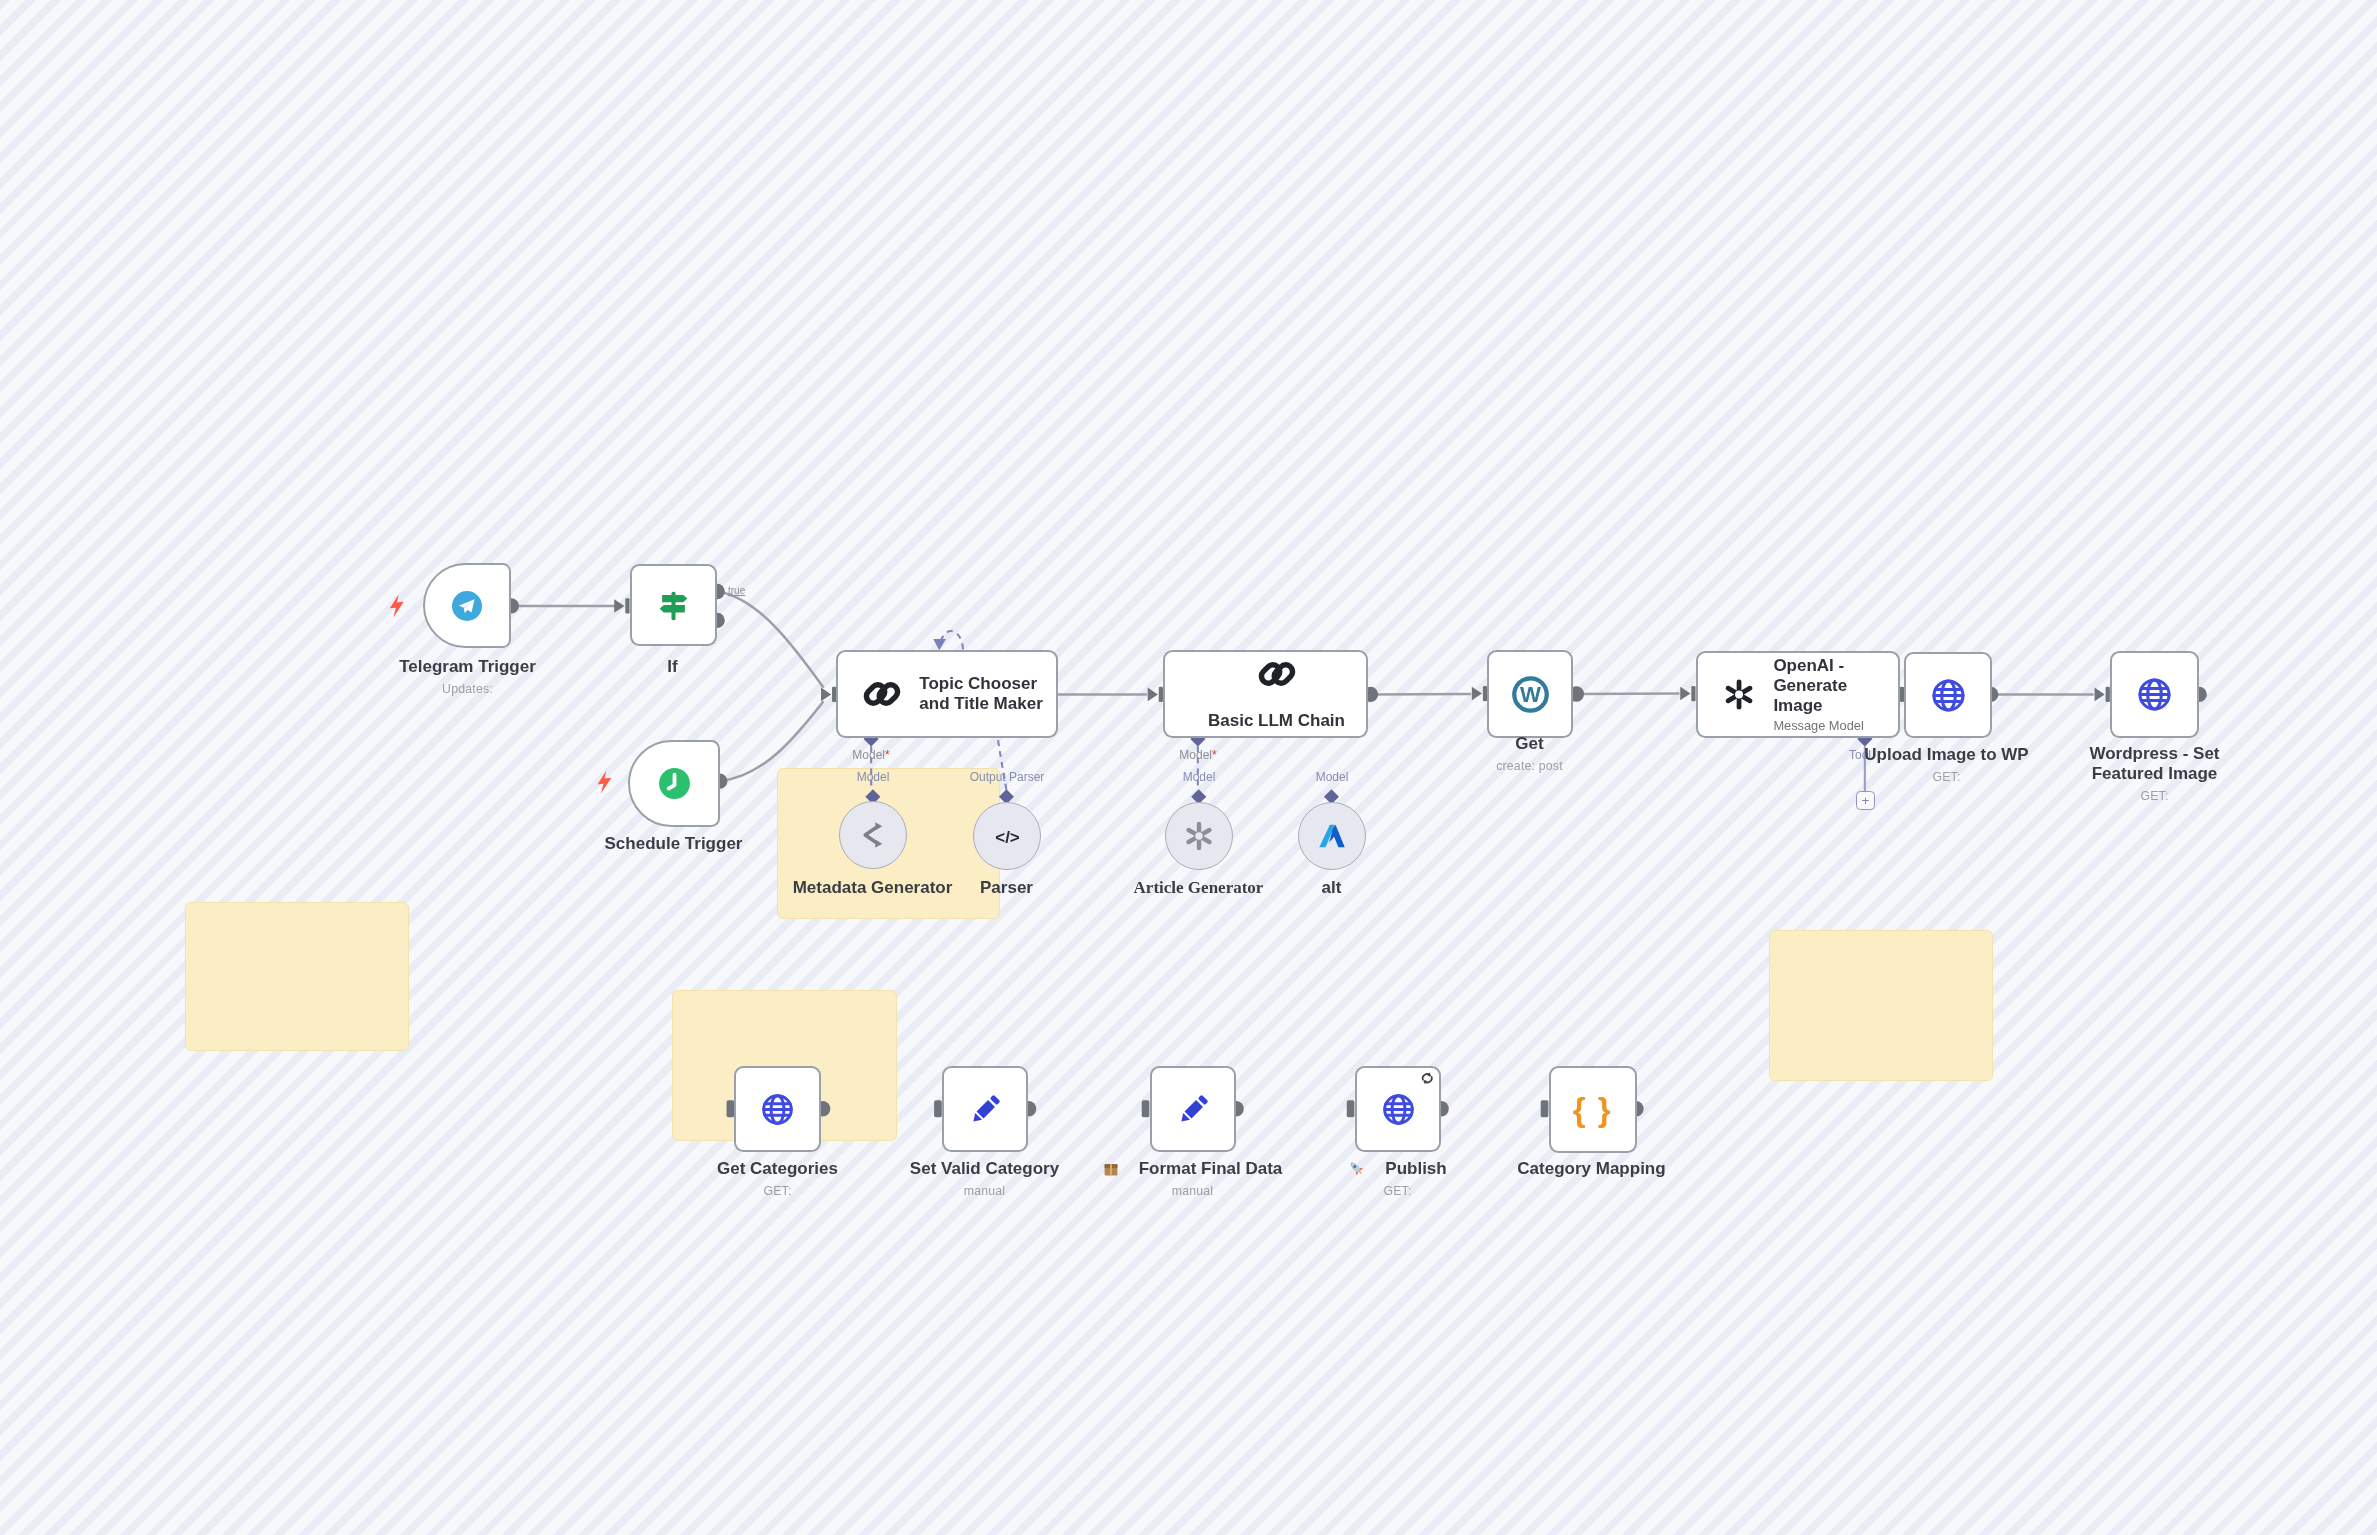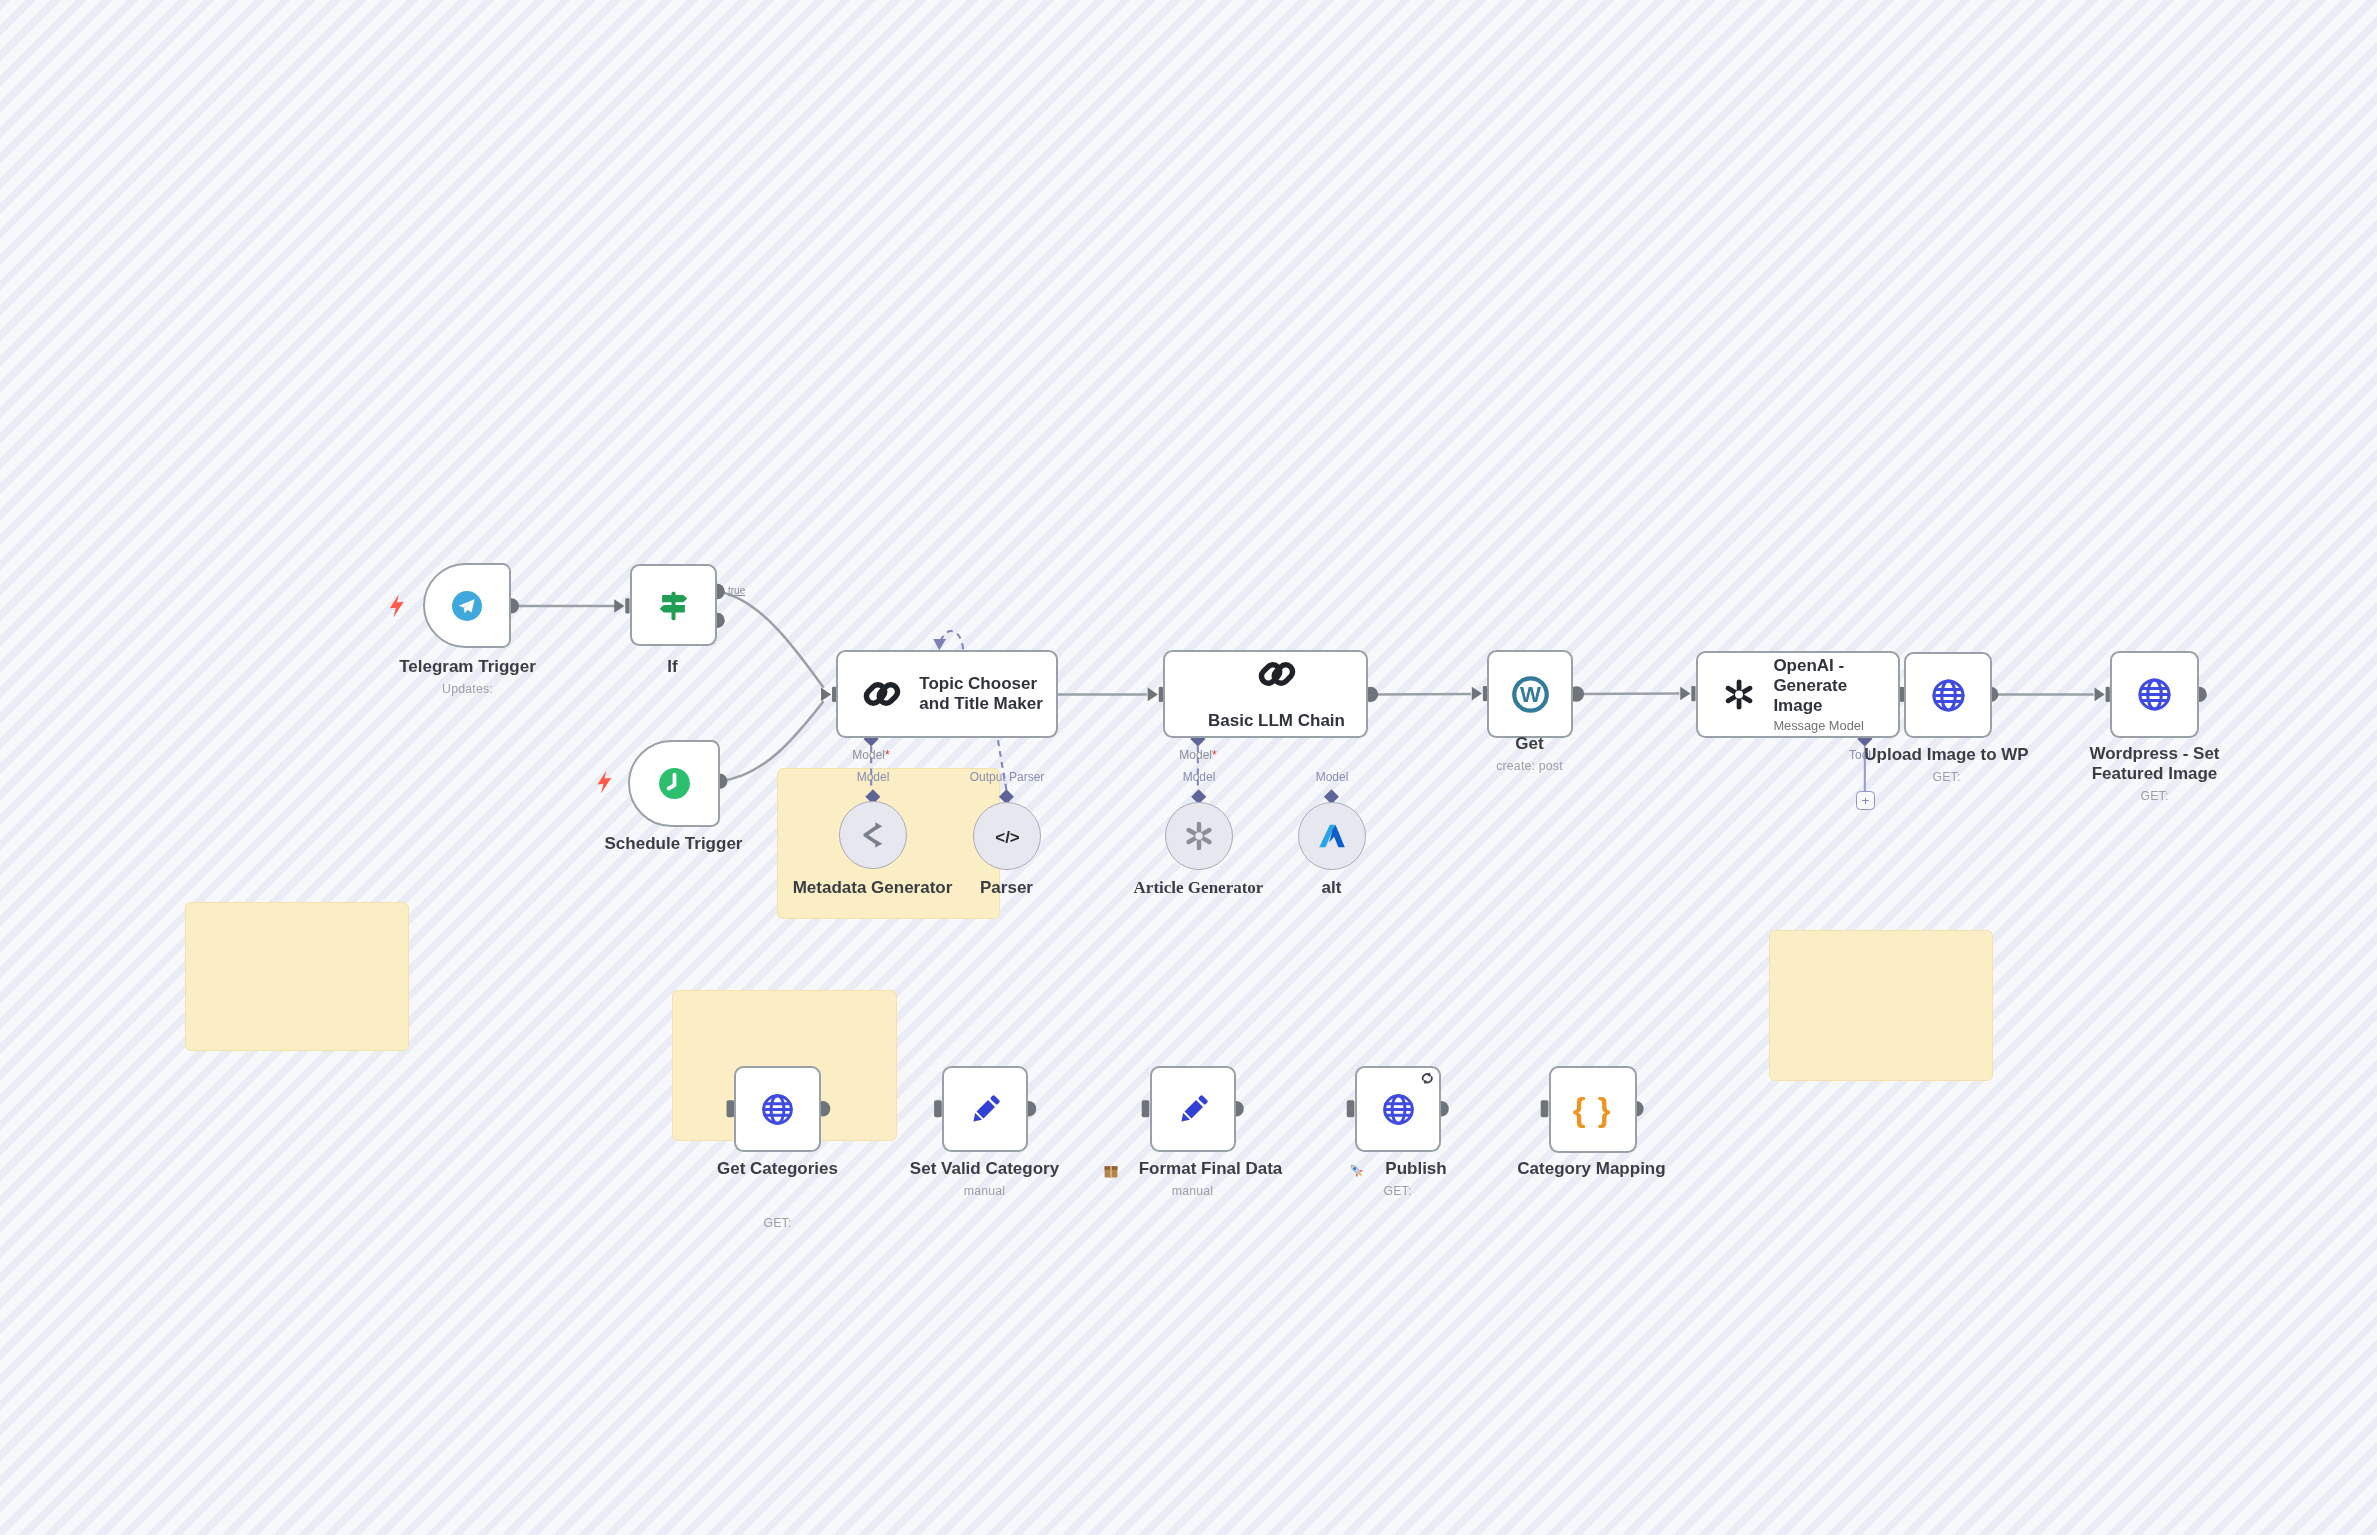--- a/index.html
+++ b/index.html
@@ -14,21 +14,21 @@
         display:flex;align-items:center;justify-content:center;box-sizing:border-box;}
   .node.trigger{border-radius:48px 9.4px 9.4px 48px;}
   .node.wide{justify-content:flex-start;padding-left:22px;gap:15.3px;}
   .ntitle{font-size:17px;font-weight:700;color:#30343a;line-height:20.4px;}
   .nsub{font-size:12.8px;font-weight:400;color:#737373;margin-top:1.7px;}
   .subcircle{position:absolute;width:68px;height:68px;border-radius:50%;
         background:#e7e7ef;border:1.7px solid #a9adb9;display:flex;align-items:center;justify-content:center;box-sizing:border-box;}
   .lbl{position:absolute;width:255px;text-align:center;font-size:17px;font-weight:700;color:#3a3e44;line-height:19.6px;
        display:flex;flex-direction:column;align-items:center;}
   .lbl .sub{font-size:12.3px;font-weight:400;color:#9aa0a6;margin-top:3.4px;letter-spacing:0.2px;}
-  .lbl .row{display:flex;align-items:flex-end;gap:20px;justify-content:center;}
+  .lbl .row{display:flex;align-items:center;gap:20px;justify-content:center;}
   .clabel{position:absolute;width:170px;text-align:center;font-size:12px;color:#878cb0;font-weight:400;}
   .clabel .star{color:#e0382e;}
   .truelbl{position:absolute;font-size:10px;color:#8b9096;text-decoration:underline;}
   .plusbtn{position:absolute;width:19px;height:19px;border:1.3px solid #8f94c8;border-radius:4.3px;
        color:#7e84bd;background:rgba(250,250,253,.9);font-size:13.6px;line-height:17px;text-align:center;box-sizing:border-box;}
   .syncbadge{position:absolute;top:3.4px;right:4.3px;width:14.5px;height:14.5px;}
   svg text{font-family:"Liberation Sans",sans-serif;}
 </style>
 </head>
 <body>
@@ -349,21 +349,21 @@
   <div class="lbl" style="left:879px;top:878px;">
     <span>Parser</span>
   </div>
   <div class="lbl" style="left:1071px;top:878px;font-family:Liberation Serif, serif;">
     <span>Article Generator</span>
   </div>
   <div class="lbl" style="left:1204px;top:878px;">
     <span>alt</span>
   </div>
 
-  <div class="lbl" style="left:650px;top:1159px;gap:32px;">
+  <div class="lbl" style="left:650px;top:1159px;">
     <span>Get Categories</span>
     <span class="sub">GET:</span>
   </div>
 
   <div class="lbl" style="left:857px;top:1159px;">
     <span>Set Valid Category</span>
     <span class="sub">manual</span>
   </div>
 
   <div class="lbl" style="left:1065px;top:1159px;">

